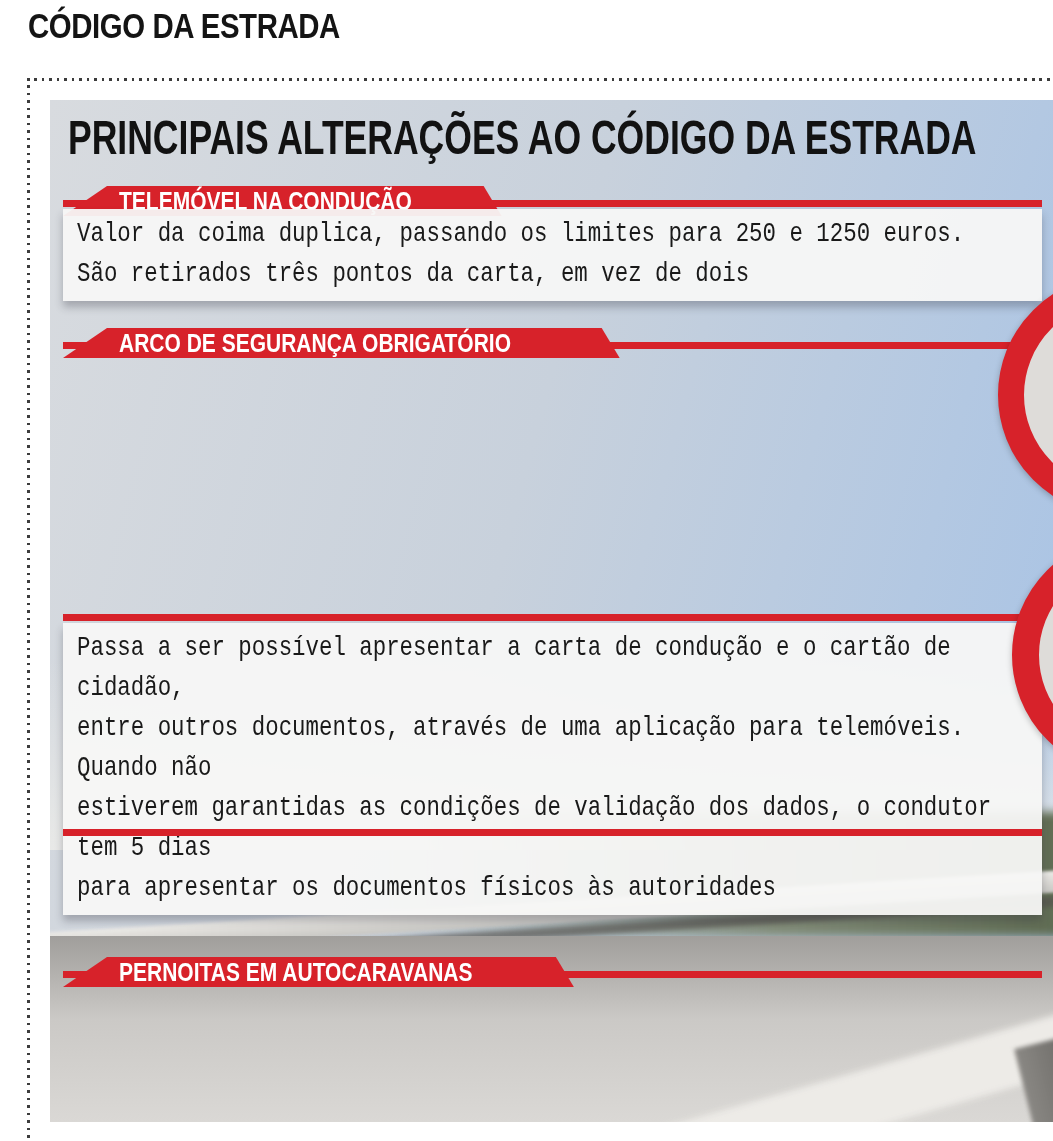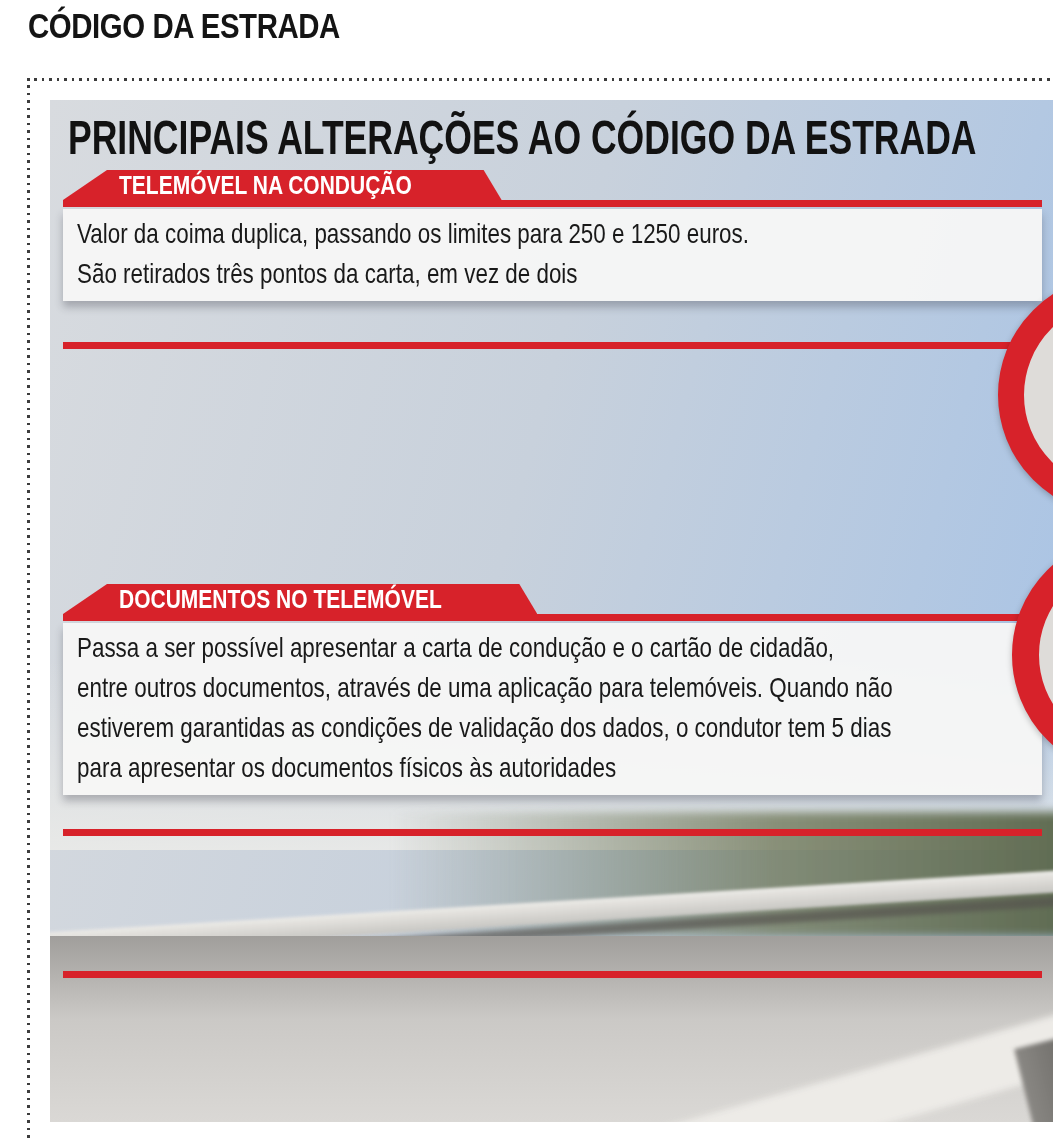--- a/index.html
+++ b/index.html
@@ -55,34 +55,35 @@
   }
 
   
   .sec{position:absolute;left:63px;width:979px;z-index:5;}
   .sec1{top:170px}.sec2{top:312px}.sec3{top:444px}
   .sec4{top:584px}.sec5{top:799px}.sec6{top:941px}
 
   .banner{position:relative;height:37px;}
   .banner-line{position:absolute;left:0;right:0;top:30px;height:7px;background:var(--accent);}
   .ribbon{
-    position:absolute;left:0;top:0;height:30px;background:var(--accent);
+    position:absolute;left:0;top:16px;height:30px;background:var(--accent);
     clip-path:polygon(44px 0,calc(100% - 18px) 0,100% 100%,0 100%);
     padding:0 34px 0 56px;display:flex;align-items:center;text-align:right;
   }
   .ribbon span{
     color:#ffffff;font-weight:bold;font-size:25px;white-space:nowrap;
     transform:scaleX(0.84);transform-origin:0 50%;
   }
 
   .card{
     margin-top:2px;position:relative;
     background:rgba(247,247,245,0.95);
     box-shadow:0 6px 8px rgba(45,45,60,0.30);
     padding:5px 0 7px 14px;
+    font-family:Liberation Mono, monospace;
   }
   .card p{
     margin:0;font-size:28px;line-height:40px;color:#191919;
     white-space:pre-line;width:125%;
     transform:scaleX(0.8);transform-origin:0 0;
   }
 
   
   .ring{
     position:absolute;border-radius:50%;background:#dedcd9;z-index:8;
@@ -120,49 +121,52 @@
   </div>
   <div class="card">
     <p>Valor da coima duplica, passando os limites para 250 e 1250 euros.
 São retirados três pontos da carta, em vez de dois</p>
   </div>
 </section>
 
 <section class="sec sec2">
   <div class="banner">
     <div class="banner-line"></div>
+    <div class="ribbon">
+      <span>ARCO DE SEGURANÇA OBRIGATÓRIO</span>
+    </div>
   </div>
 </section>
 
 <section class="sec sec3">
 </section>
 
 <section class="sec sec4">
   <div class="banner">
     <div class="banner-line"></div>
-    <div class="ribbon">
-      <span>DOCUMENTOS NO TELEMÓVEL</span>
-    </div>
   </div>
   <div class="card">
     <p>Passa a ser possível apresentar a carta de condução e o cartão de cidadão,
 entre outros documentos, através de uma aplicação para telemóveis. Quando não
 estiverem garantidas as condições de validação dos dados, o condutor tem 5 dias
 para apresentar os documentos físicos às autoridades</p>
   </div>
 </section>
 
 <section class="sec sec5">
   <div class="banner">
     <div class="banner-line"></div>
   </div>
 </section>
 
 <section class="sec sec6">
   <div class="banner">
     <div class="banner-line"></div>
+    <div class="ribbon">
+      <span>PERNOITAS EM AUTOCARAVANAS</span>
+    </div>
   </div>
 </section>
 
 <div class="ring ring1"></div>
 <div class="ring ring2">
   
 </div>
 
 </body></html>

